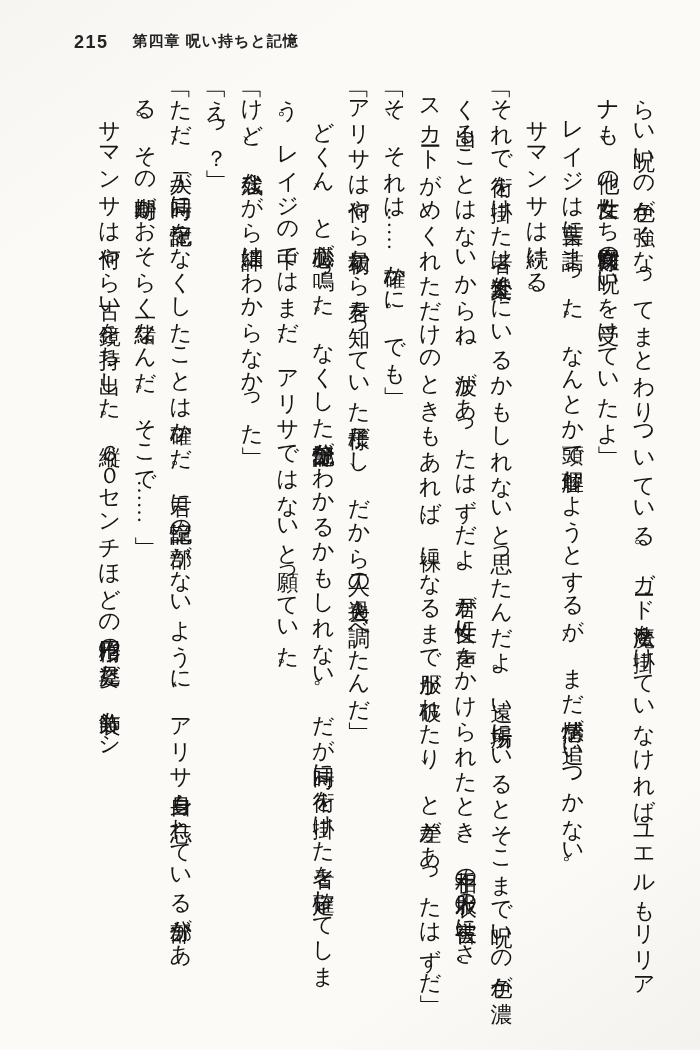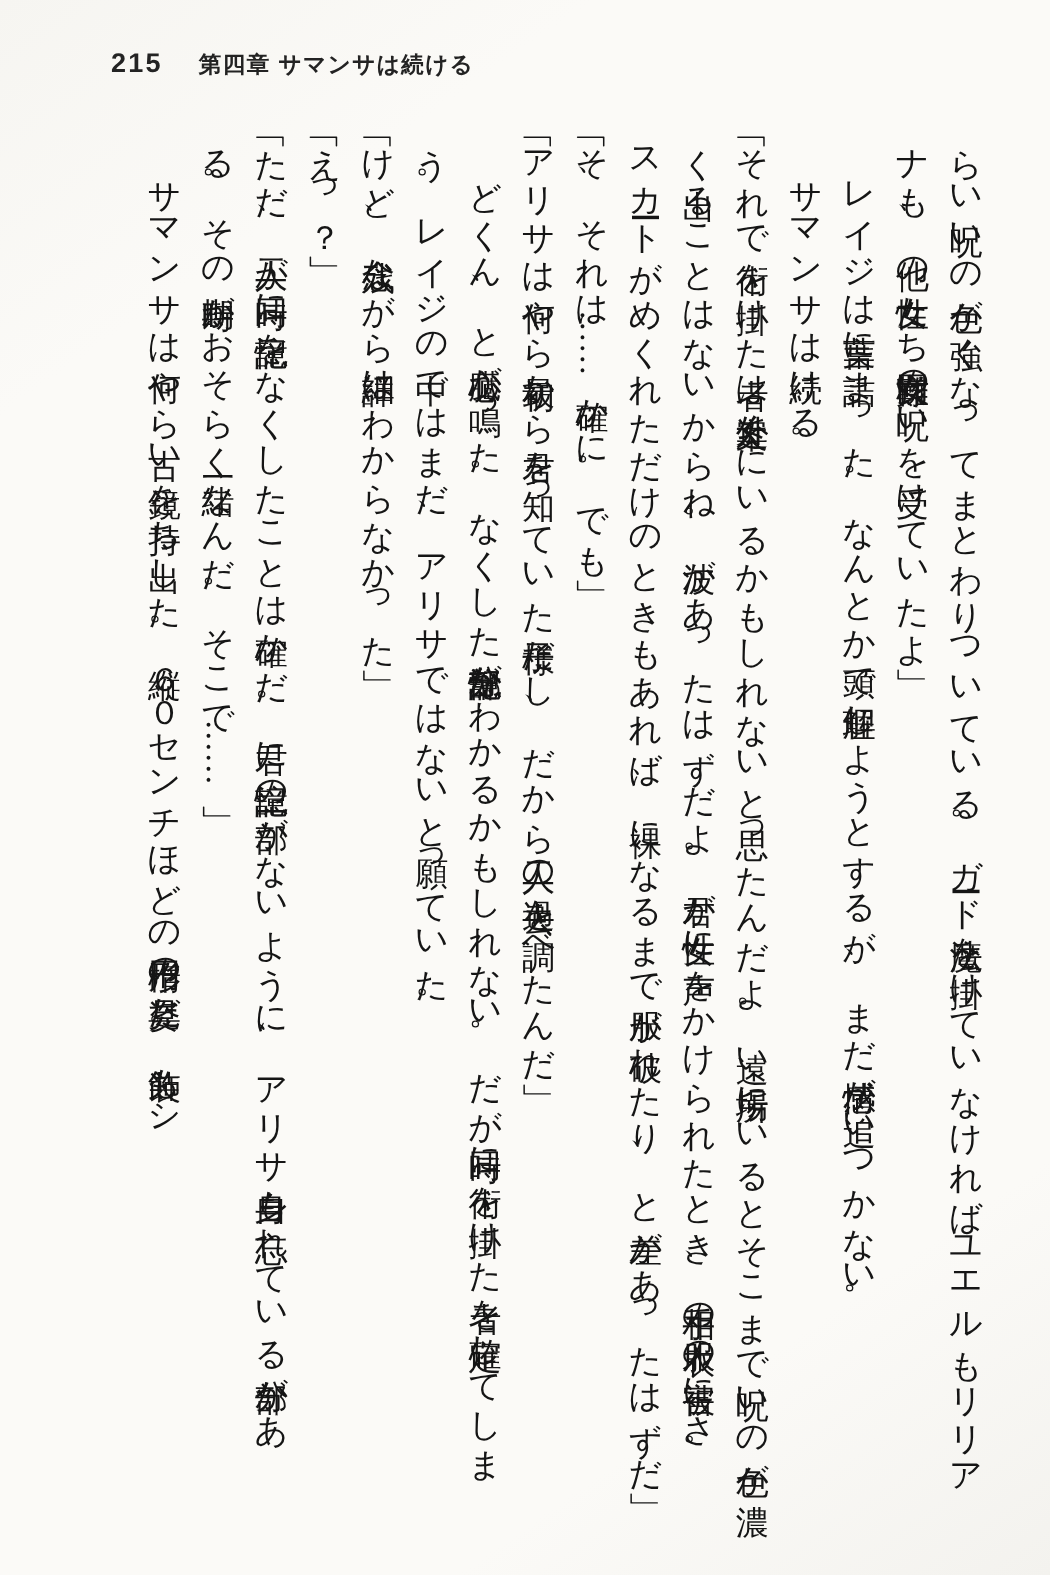--- a/index.html
+++ b/index.html
@@ -11,21 +11,21 @@
     width: 700px;
     height: 1050px;
     background: linear-gradient(145deg, #f6f5f1 0%, #fbfaf7 18%, #fbfaf7 82%, #f3f2ee 100%);
     overflow: hidden;
   }
   .running-head {
     position: absolute;
     top: 32px;
     left: 74px;
     display: flex;
-    align-items: flex-end;
+    align-items: flex-start;
     gap: 24px;
     font-family: "Liberation Sans", "DejaVu Sans", sans-serif;
     color: #232323;
   }
   .page-number {
     font-size: 18px;
     font-weight: 700;
     letter-spacing: 1.5px;
   }
   .chapter-title {
@@ -51,21 +51,21 @@
     padding: 0;
   }
 </style>
 </head>
 <body>
 
 <div class="page">
 
   <div class="running-head">
     <span class="page-number">215</span>
-    <span class="chapter-title">第四章 サマンサは続ける</span>
+    <span class="chapter-title">第四章 呪い持ちと記憶</span>
   </div>
 
   <div class="text-block">
     <p>らい呪いの色が強くなってまとわりついている。ガード魔法を掛けていなければユエルもリリアナも、他の女性たち同様女難の呪いを受けていたよ」</p>
     <p>　レイジは言葉に詰まった。なんとか頭で理解しようとするが、まだ感情が追いつかない。</p>
     <p>　サマンサは続ける。</p>
     <p>「それで術を掛けた者は案外近くにいるかもしれないと思ったんだよ。遠い場所にいるとそこまで呪いの色が濃く出ることはないからね。波があったはずだよ。君が女性に声をかけられたとき、相手の衣服の被害にさ。スカートがめくれただけのときもあれば、裸になるまで服が破れたり、と差があったはずだ」</p>
     <p>「そ、それは……確かに。でも」</p>
     <p>「アリサは何やら最初から君を知っていた様子だし、だから二人の過去を調べたんだ」</p>
     <p>　どくん、と心臓が鳴った。なくした記憶部分がわかるかもしれない。だが同時に術を掛けた者を確定してしまう。レイジの中ではまだ、アリサではないと願っていた。</p>

